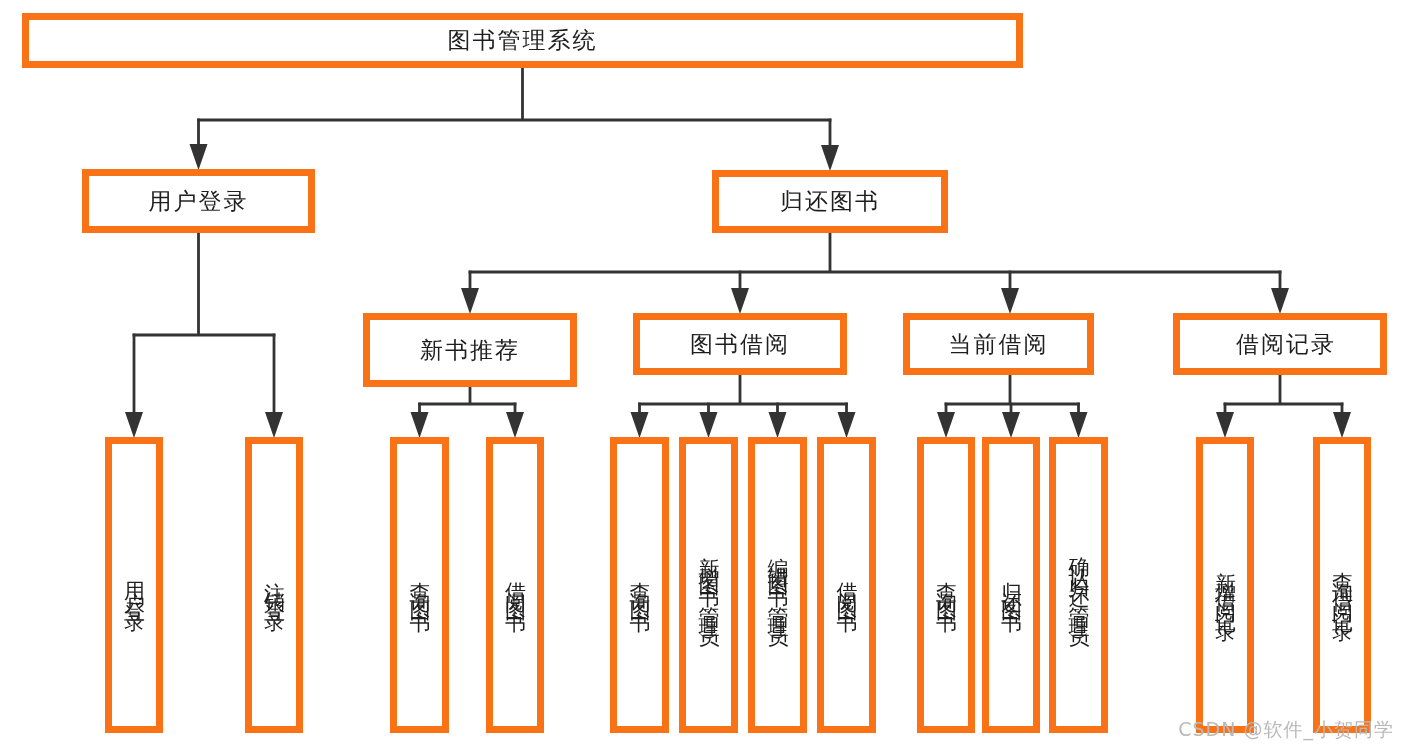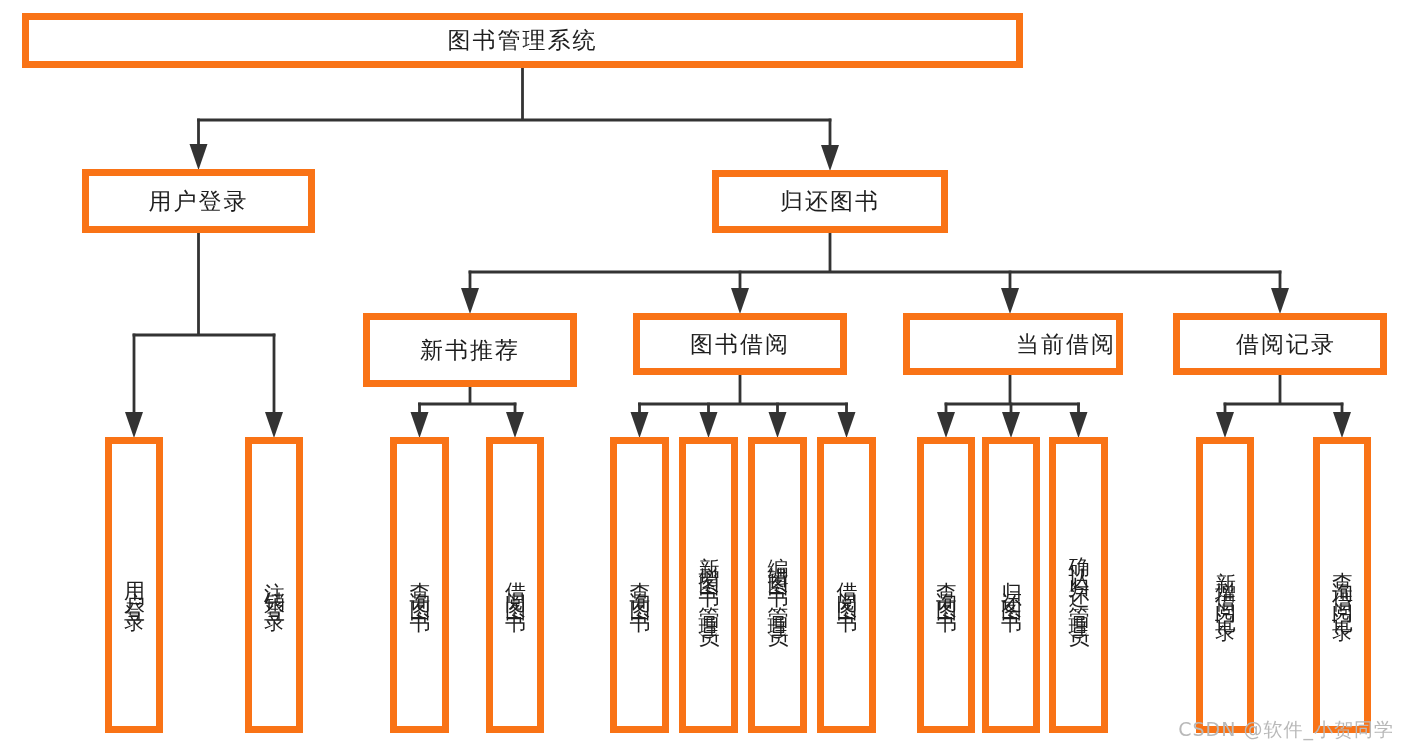--- a/index.html
+++ b/index.html
@@ -122,21 +122,21 @@
       </div>
       <div class="node h" style="left: 712px; top: 170px; width: 236px; height: 63px;">
         <span class="lbl">归还图书</span>
       </div>
       <div class="node h" style="left: 363px; top: 313px; width: 214px; height: 74px; font-family: Liberation Serif, serif;">
         <span class="lbl">新书推荐</span>
       </div>
       <div class="node h" style="left: 633px; top: 313px; width: 214px; height: 62px;">
         <span class="lbl">图书借阅</span>
       </div>
-      <div class="node h" style="left: 903px; top: 313px; width: 220px; height: 62px; justify-content: flex-end;">
+      <div class="node h" style="left: 903px; top: 313px; width: 191px; height: 62px;">
         <span class="lbl">当前借阅</span>
       </div>
       <div class="node h" style="left: 1173px; top: 313px; width: 214px; height: 62px; padding-left: 12px;">
         <span class="lbl">借阅记录</span>
       </div>
       <div class="node v" style="left: 105px; top: 437px; width: 58px; height: 296px;">
         <span class="lbl">用户登录</span>
       </div>
       <div class="node v" style="left: 245px; top: 437px; width: 58px; height: 296px;">
         <span class="lbl">注销登录</span>

